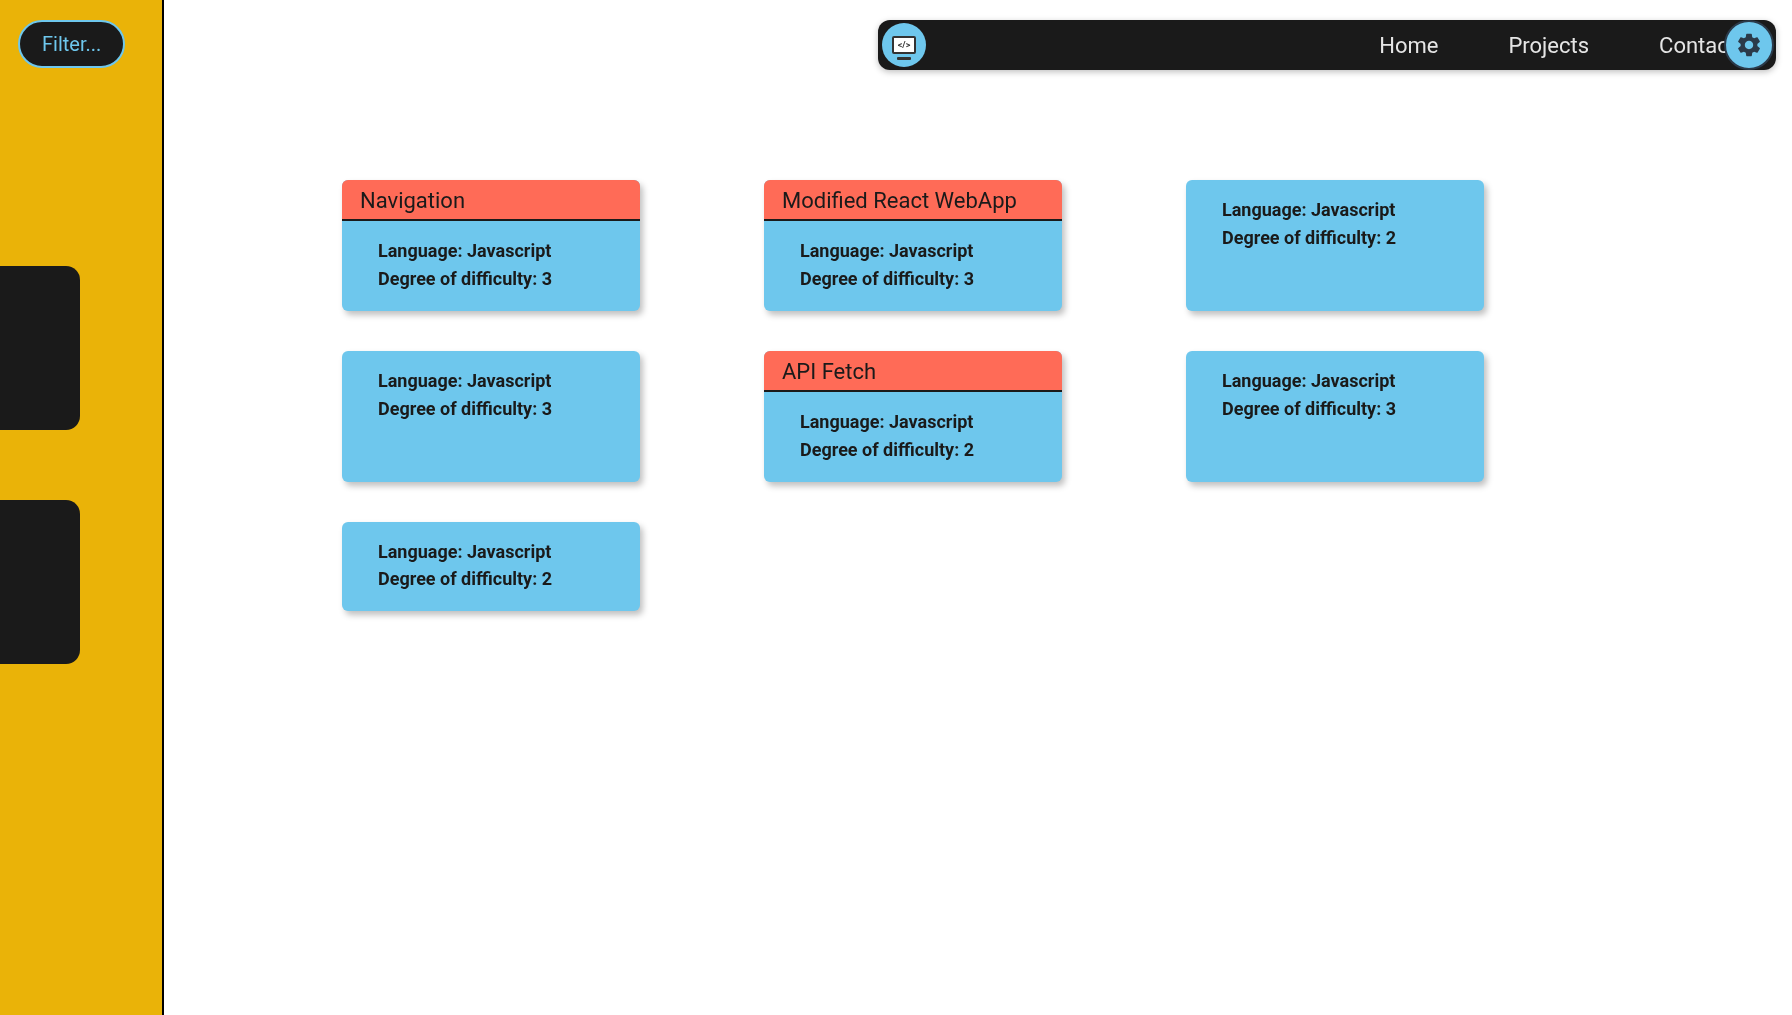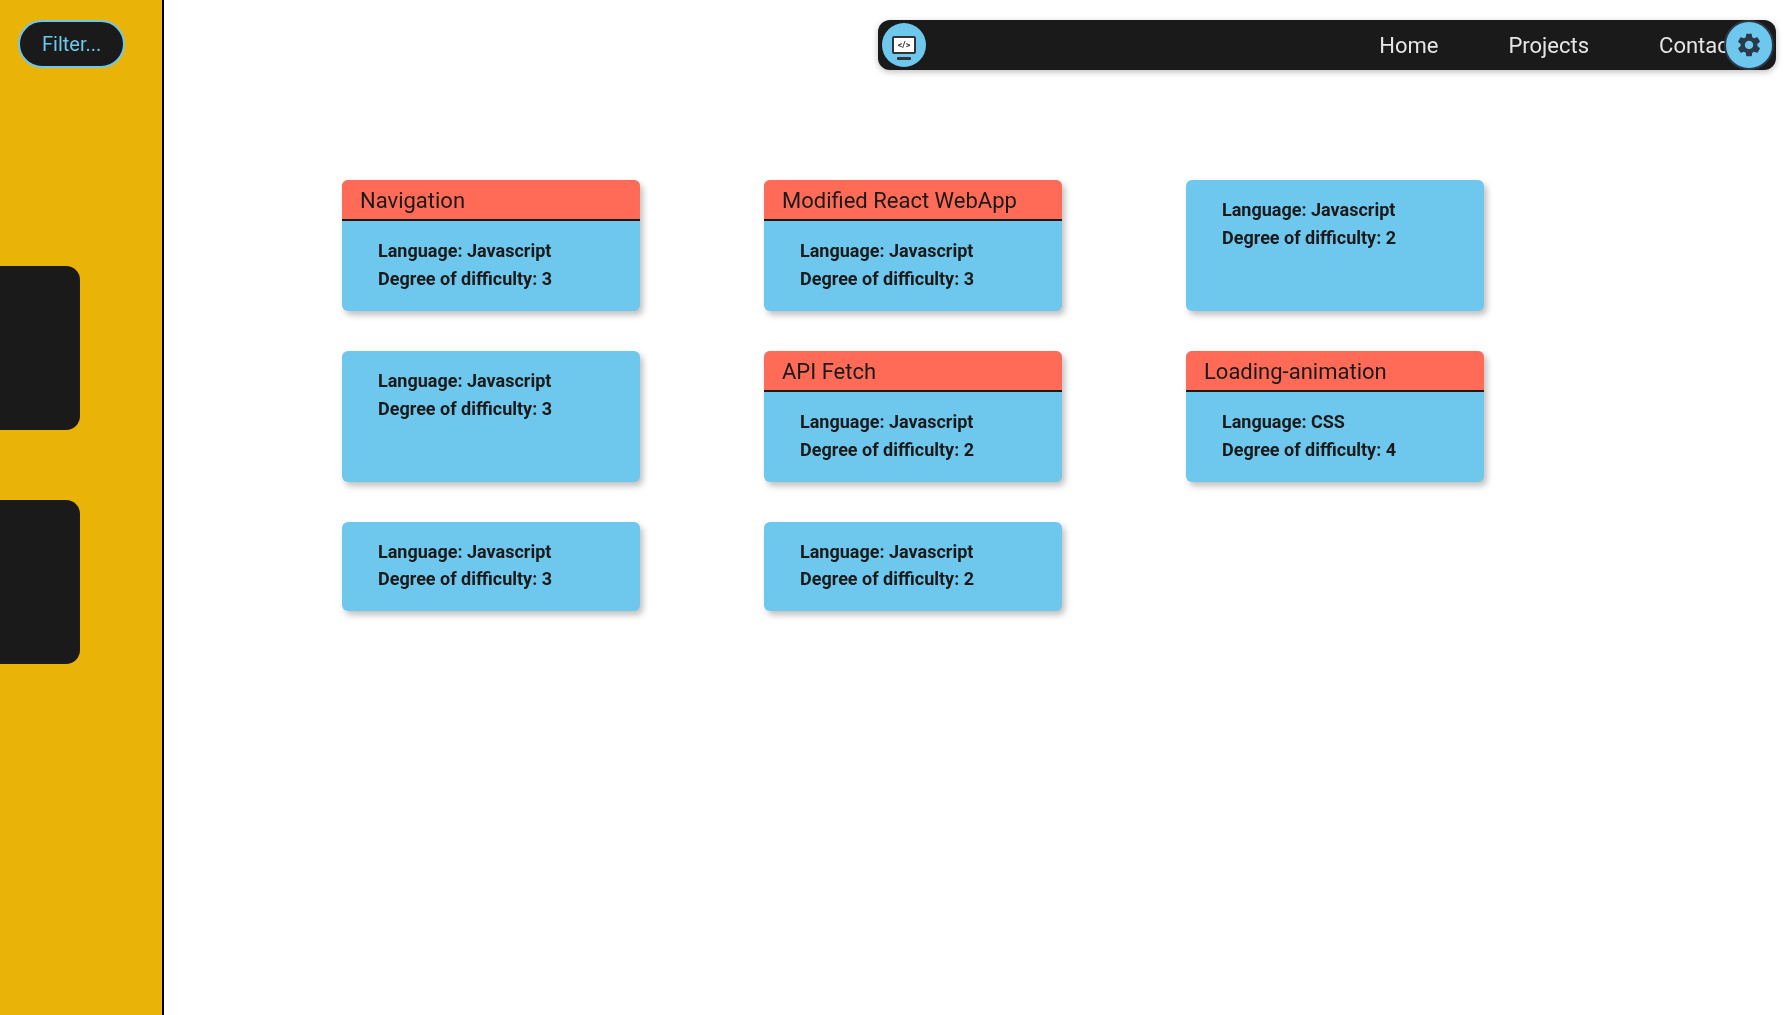--- a/index.html
+++ b/index.html
@@ -227,27 +227,20 @@
         </div>
       </div>
       <div class="card">
         <div class="card-header">API Fetch</div>
         <div class="card-body">
           <span class="card-line">Language: Javascript</span>
           <span class="card-line">Degree of difficulty: 2</span>
         </div>
       </div>
       <div class="card">
-        <div class="card-header">Loading-animation</div>
-        <div class="card-body">
-          <span class="card-line">Language: CSS</span>
-          <span class="card-line">Degree of difficulty: 4</span>
-        </div>
-      </div>
-      <div class="card">
         <div class="card-body">
           <span class="card-line">Language: Javascript</span>
           <span class="card-line">Degree of difficulty: 3</span>
         </div>
       </div>
       <div class="card">
         <div class="card-body">
           <span class="card-line">Language: Javascript</span>
           <span class="card-line">Degree of difficulty: 2</span>
         </div>

